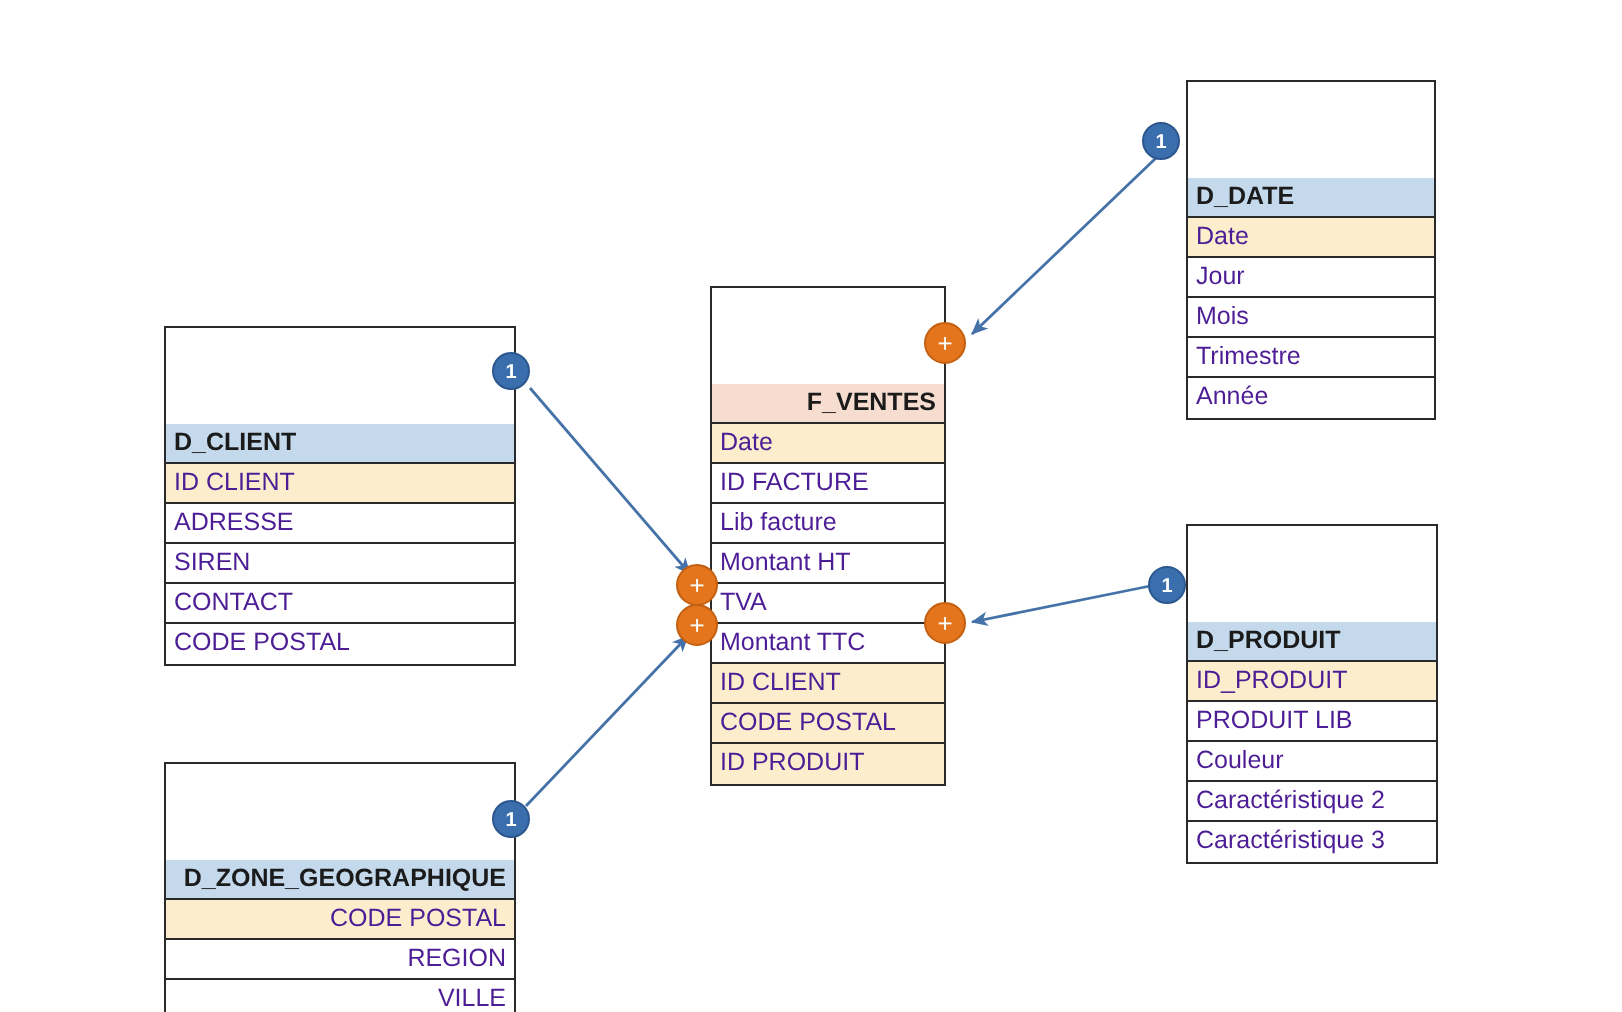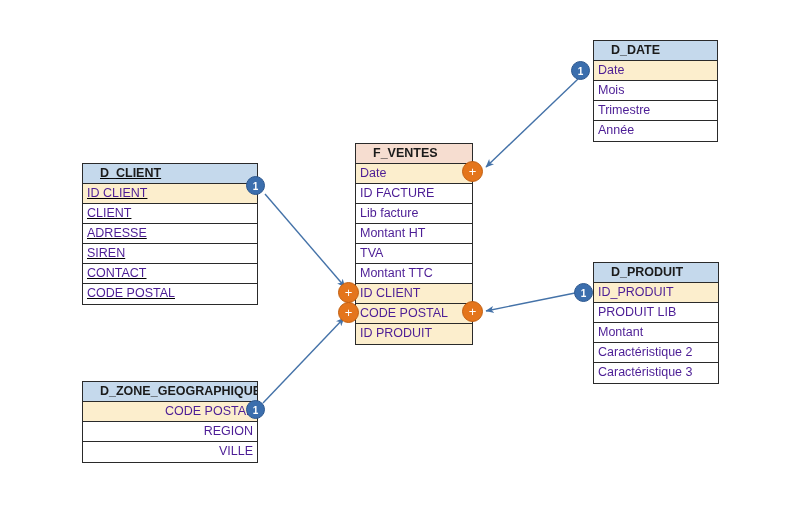--- a/index.html
+++ b/index.html
@@ -32,33 +32,35 @@
   .entity {
     position: absolute;
     box-sizing: border-box;
     border: 1px solid #2a2a2a;
     background: #ffffff;
   }
   .entity-header {
     box-sizing: border-box;
     height: 20px;
     line-height: 19px;
-    padding: 0 17px;
+    padding: 0 4px;
     font-size: 12.5px;
     font-weight: bold;
     color: #1b1b1b;
     border-bottom: 1px solid #2a2a2a;
     white-space: nowrap;
     overflow: hidden;
+    margin-top: 48px;
   }
   .entity-header.dim {
     background: #c5d9ec;
   }
   .entity-header.fact {
     background: #f6ddd0;
+    text-align: right;
   }
   .field {
     box-sizing: border-box;
     height: 20px;
     line-height: 19px;
     padding: 0 4px;
     font-size: 12.5px;
     color: #4c1d95;
     background: #ffffff;
     border-bottom: 1px solid #2a2a2a;
@@ -115,24 +117,23 @@
 
     <line x1="578" y1="79" x2="486" y2="167" stroke="#4472a8" stroke-width="1.4" marker-end="url(#arrowhead)"></line>
 
     <line x1="265" y1="194" x2="345" y2="287" stroke="#4472a8" stroke-width="1.4" marker-end="url(#arrowhead)"></line>
 
     <line x1="263" y1="403" x2="344" y2="318" stroke="#4472a8" stroke-width="1.4" marker-end="url(#arrowhead)"></line>
 
     <line x1="580" y1="292" x2="486" y2="311" stroke="#4472a8" stroke-width="1.4" marker-end="url(#arrowhead)"></line>
   </svg>
 
-  <div class="entity" style="left:82px; top:163px; width:176px;text-decoration:underline;">
+  <div class="entity" style="left:82px; top:163px; width:176px;">
     <div class="entity-header dim">D_CLIENT</div>
     <div class="field key">ID CLIENT</div>
-    <div class="field">CLIENT</div>
     <div class="field">ADRESSE</div>
     <div class="field">SIREN</div>
     <div class="field">CONTACT</div>
     <div class="field last">CODE POSTAL</div>
   </div>
 
   <div class="entity" style="left:355px; top:143px; width:118px;">
     <div class="entity-header fact">F_VENTES</div>
     <div class="field key">Date</div>
     <div class="field">ID FACTURE</div>
@@ -141,30 +142,31 @@
     <div class="field">TVA</div>
     <div class="field">Montant TTC</div>
     <div class="field key">ID CLIENT</div>
     <div class="field key">CODE POSTAL</div>
     <div class="field key last">ID PRODUIT</div>
   </div>
 
   <div class="entity" style="left:593px; top:40px; width:125px;">
     <div class="entity-header dim">D_DATE</div>
     <div class="field key">Date</div>
+    <div class="field">Jour</div>
     <div class="field">Mois</div>
     <div class="field">Trimestre</div>
     <div class="field last">Année</div>
   </div>
 
   <div class="entity" style="left:593px; top:262px; width:126px;">
     <div class="entity-header dim">D_PRODUIT</div>
     <div class="field key">ID_PRODUIT</div>
     <div class="field">PRODUIT LIB</div>
-    <div class="field">Montant</div>
+    <div class="field">Couleur</div>
     <div class="field">Caractéristique 2</div>
     <div class="field last">Caractéristique 3</div>
   </div>
 
   <div class="entity" style="left:82px; top:381px; width:176px;text-align:right;">
     <div class="entity-header dim">D_ZONE_GEOGRAPHIQUE</div>
     <div class="field key">CODE POSTAL</div>
     <div class="field">REGION</div>
     <div class="field last">VILLE</div>
   </div>

